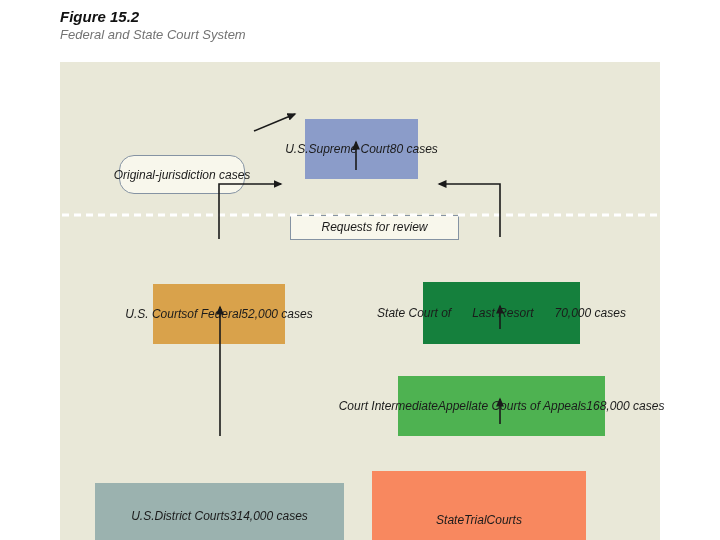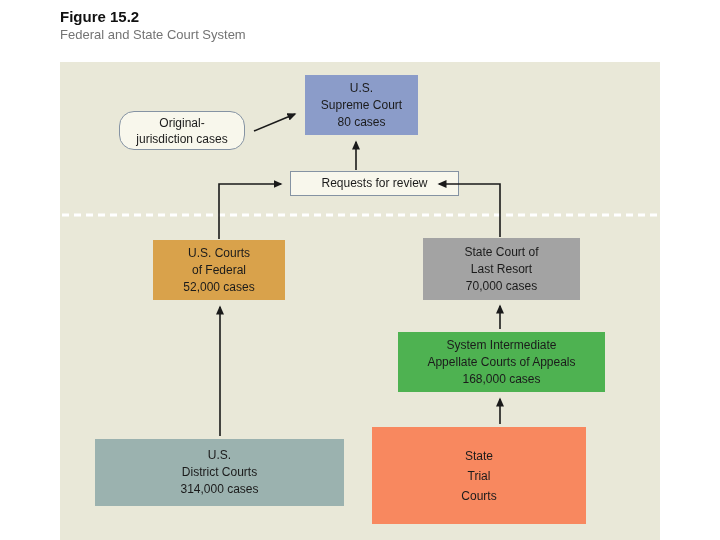--- a/index.html
+++ b/index.html
@@ -1,28 +1,29 @@
 <!DOCTYPE html>
 <html><head>
 <meta charset="utf-8">
 <style>
   html,body{margin:0;padding:0;background:#ffffff;}
   #stage{
     position:relative;width:720px;height:540px;overflow:hidden;
     background:#ffffff;
     font-family:"Liberation Sans", sans-serif;
     color:#1b1b1b;
+    font-style:italic;
   }
   .fig-label{position:absolute;left:60px;top:8px;font-size:15px;font-weight:700;color:#111;}
   .fig-title{position:absolute;left:60px;top:27px;font-size:13px;color:#737373;}
   .panel{position:absolute;left:60px;top:62px;width:600px;height:478px;}
   .node{
-    position:absolute;display:flex;flex-direction:column;
+    position:absolute;display:flex;flex-direction:row;
     justify-content:center;align-items:center;text-align:center;
-    font-size:12px;line-height:17px;
+    font-size:12px;line-height:17px;margin-top:44px;
   }
   .note{border:1px solid #8593a3;box-sizing:border-box;}
   .node span{display:block;white-space:nowrap;}
   #supreme{left:305px;top:75px;width:113px;height:60px;}
   #original{left:119px;top:111px;width:126px;height:39px;line-height:16px;border-radius:15px;}
   #requests{left:290px;top:171px;width:169px;height:25px;}
   #appeals{left:153px;top:240px;width:132px;height:60px;}
   #lastresort{left:423px;top:238px;width:157px;height:62px;}
   #intermediate{left:398px;top:332px;width:207px;height:60px;}
   #district{left:95px;top:439px;width:249px;height:67px;}
@@ -53,28 +54,28 @@
   <div class="node note" id="requests" style="background-color: rgb(248, 247, 236);">
     <span>Requests for review</span>
   </div>
 
   <div class="node" id="appeals" style="background-color: rgb(217, 162, 75);">
     <span>U.S. Courts</span>
     <span>of Federal</span>
     <span>52,000 cases</span>
   </div>
 
-  <div class="node" id="lastresort" style="background-color: #a3a3a3;">
+  <div class="node" id="lastresort" style="background-color: #15803d; gap: 21px;">
     <span>State Court of</span>
     <span>Last Resort</span>
     <span>70,000 cases</span>
   </div>
 
   <div class="node" id="intermediate" style="background-color: rgb(78, 178, 81);">
-    <span>System Intermediate</span>
+    <span>Court Intermediate</span>
     <span>Appellate Courts of Appeals</span>
     <span>168,000 cases</span>
   </div>
 
   <div class="node" id="district" style="background-color: rgb(155, 178, 175);">
     <span>U.S.</span>
     <span>District Courts</span>
     <span>314,000 cases</span>
   </div>
 

